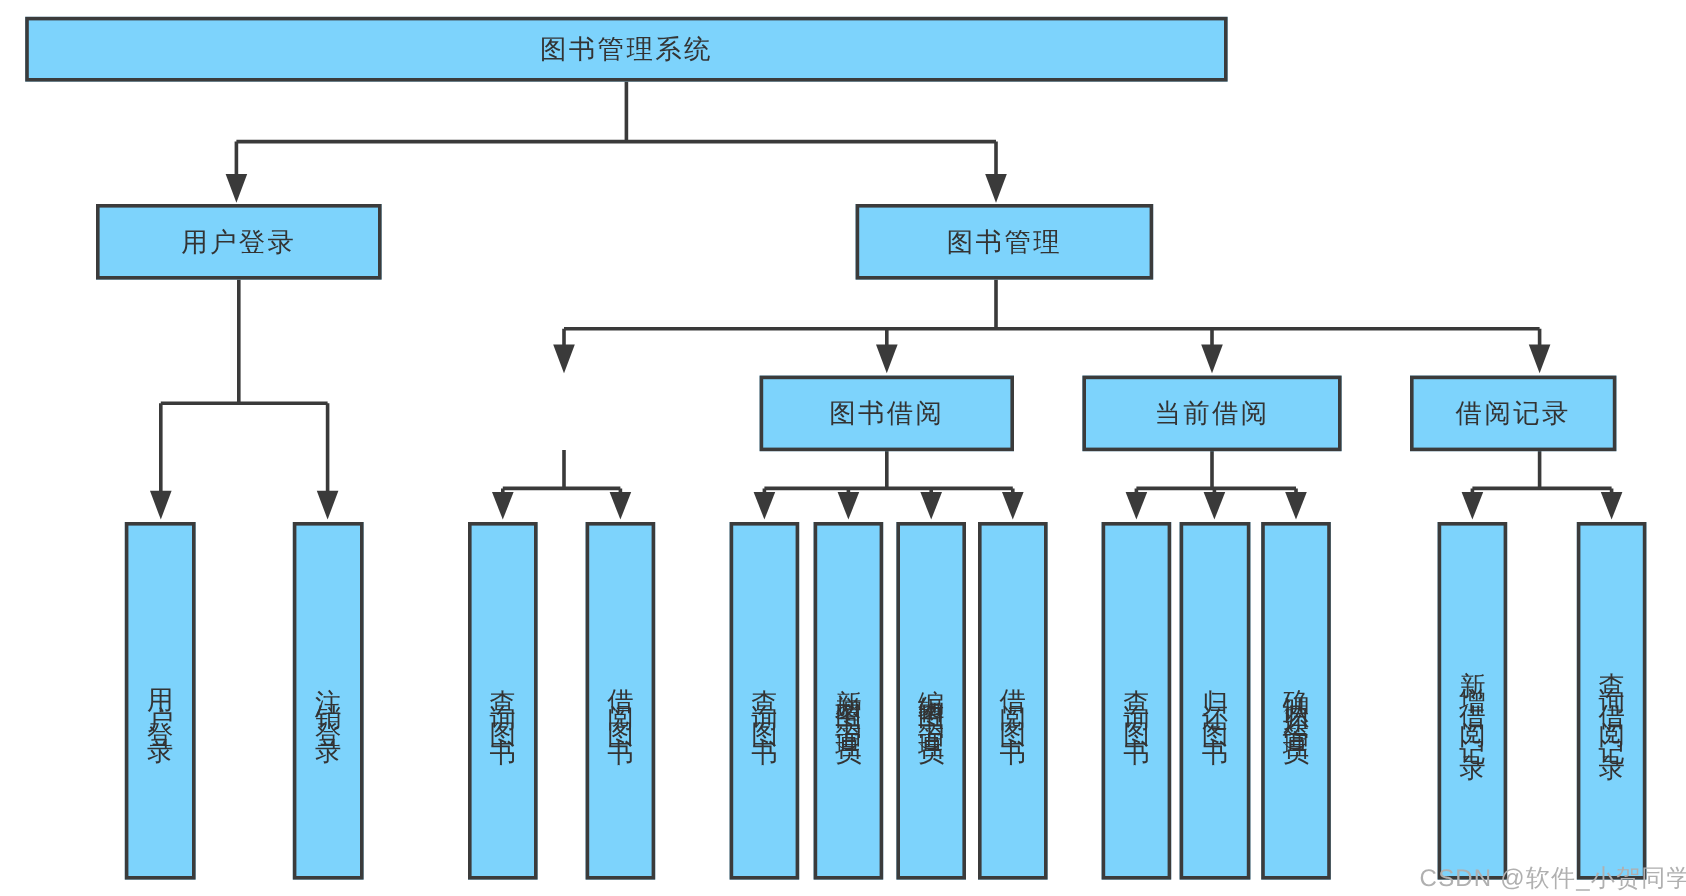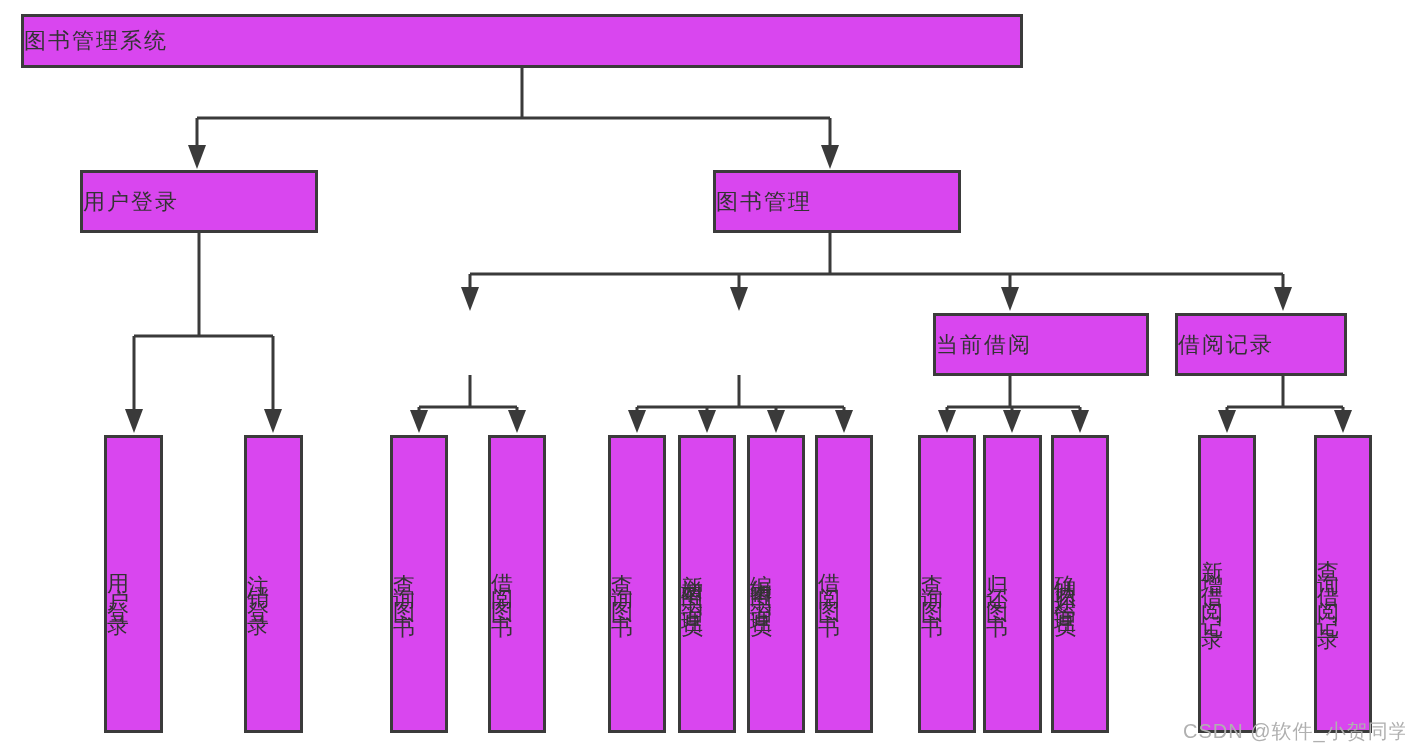--- a/index.html
+++ b/index.html
@@ -9,23 +9,23 @@
     background:#ffffff;
     font-family:"Liberation Sans", sans-serif;
     overflow:hidden;
   }
   svg.wires{position:absolute;left:0;top:0;width:1405px;height:747px;}
   .cline{stroke:#3a3a3a;stroke-width:3;fill:none;}
   .ahead{fill:#3a3a3a;stroke:none;}
   .box{
     position:absolute;
     box-sizing:border-box;
-    background:#d946ef;
+    background:#7dd3fc;
     border:3px solid #3b3b3b;
-    display:flex;align-items:center;
+    display:flex;align-items:center;justify-content:center;
     color:#333333;
   }
   .hbox span{font-size:22px;letter-spacing:2px;white-space:nowrap;}
   .vbox span{
     writing-mode:vertical-rl;
     text-orientation:mixed;
     font-size:22px;
     line-height:1;
     letter-spacing:14px;
     white-space:nowrap;
@@ -100,21 +100,24 @@
     <span>图书管理系统</span>
   </div>
 
   <div class="box hbox" style="left:80px;top:170px;width:238px;height:63px;">
     <span>用户登录</span>
   </div>
   <div class="box hbox" style="left:713px;top:170px;width:248px;height:63px;">
     <span>图书管理</span>
   </div>
 
-  <div class="box hbox" style="left:902px;top:313px;width:216px;height:63px;margin-left:31px;">
+  <div class="box hbox" style="left:633px;top:313px;width:212px;height:63px;">
+    <span>图书借阅</span>
+  </div>
+  <div class="box hbox" style="left:902px;top:313px;width:216px;height:63px;">
     <span>当前借阅</span>
   </div>
   <div class="box hbox" style="left:1175px;top:313px;width:172px;height:63px;">
     <span>借阅记录</span>
   </div>
 
   <div class="box vbox" style="left:104px;top:435px;width:59px;height:298px;">
     <span>用户登录</span>
   </div>
   <div class="box vbox" style="left:244px;top:435px;width:59px;height:298px;">

